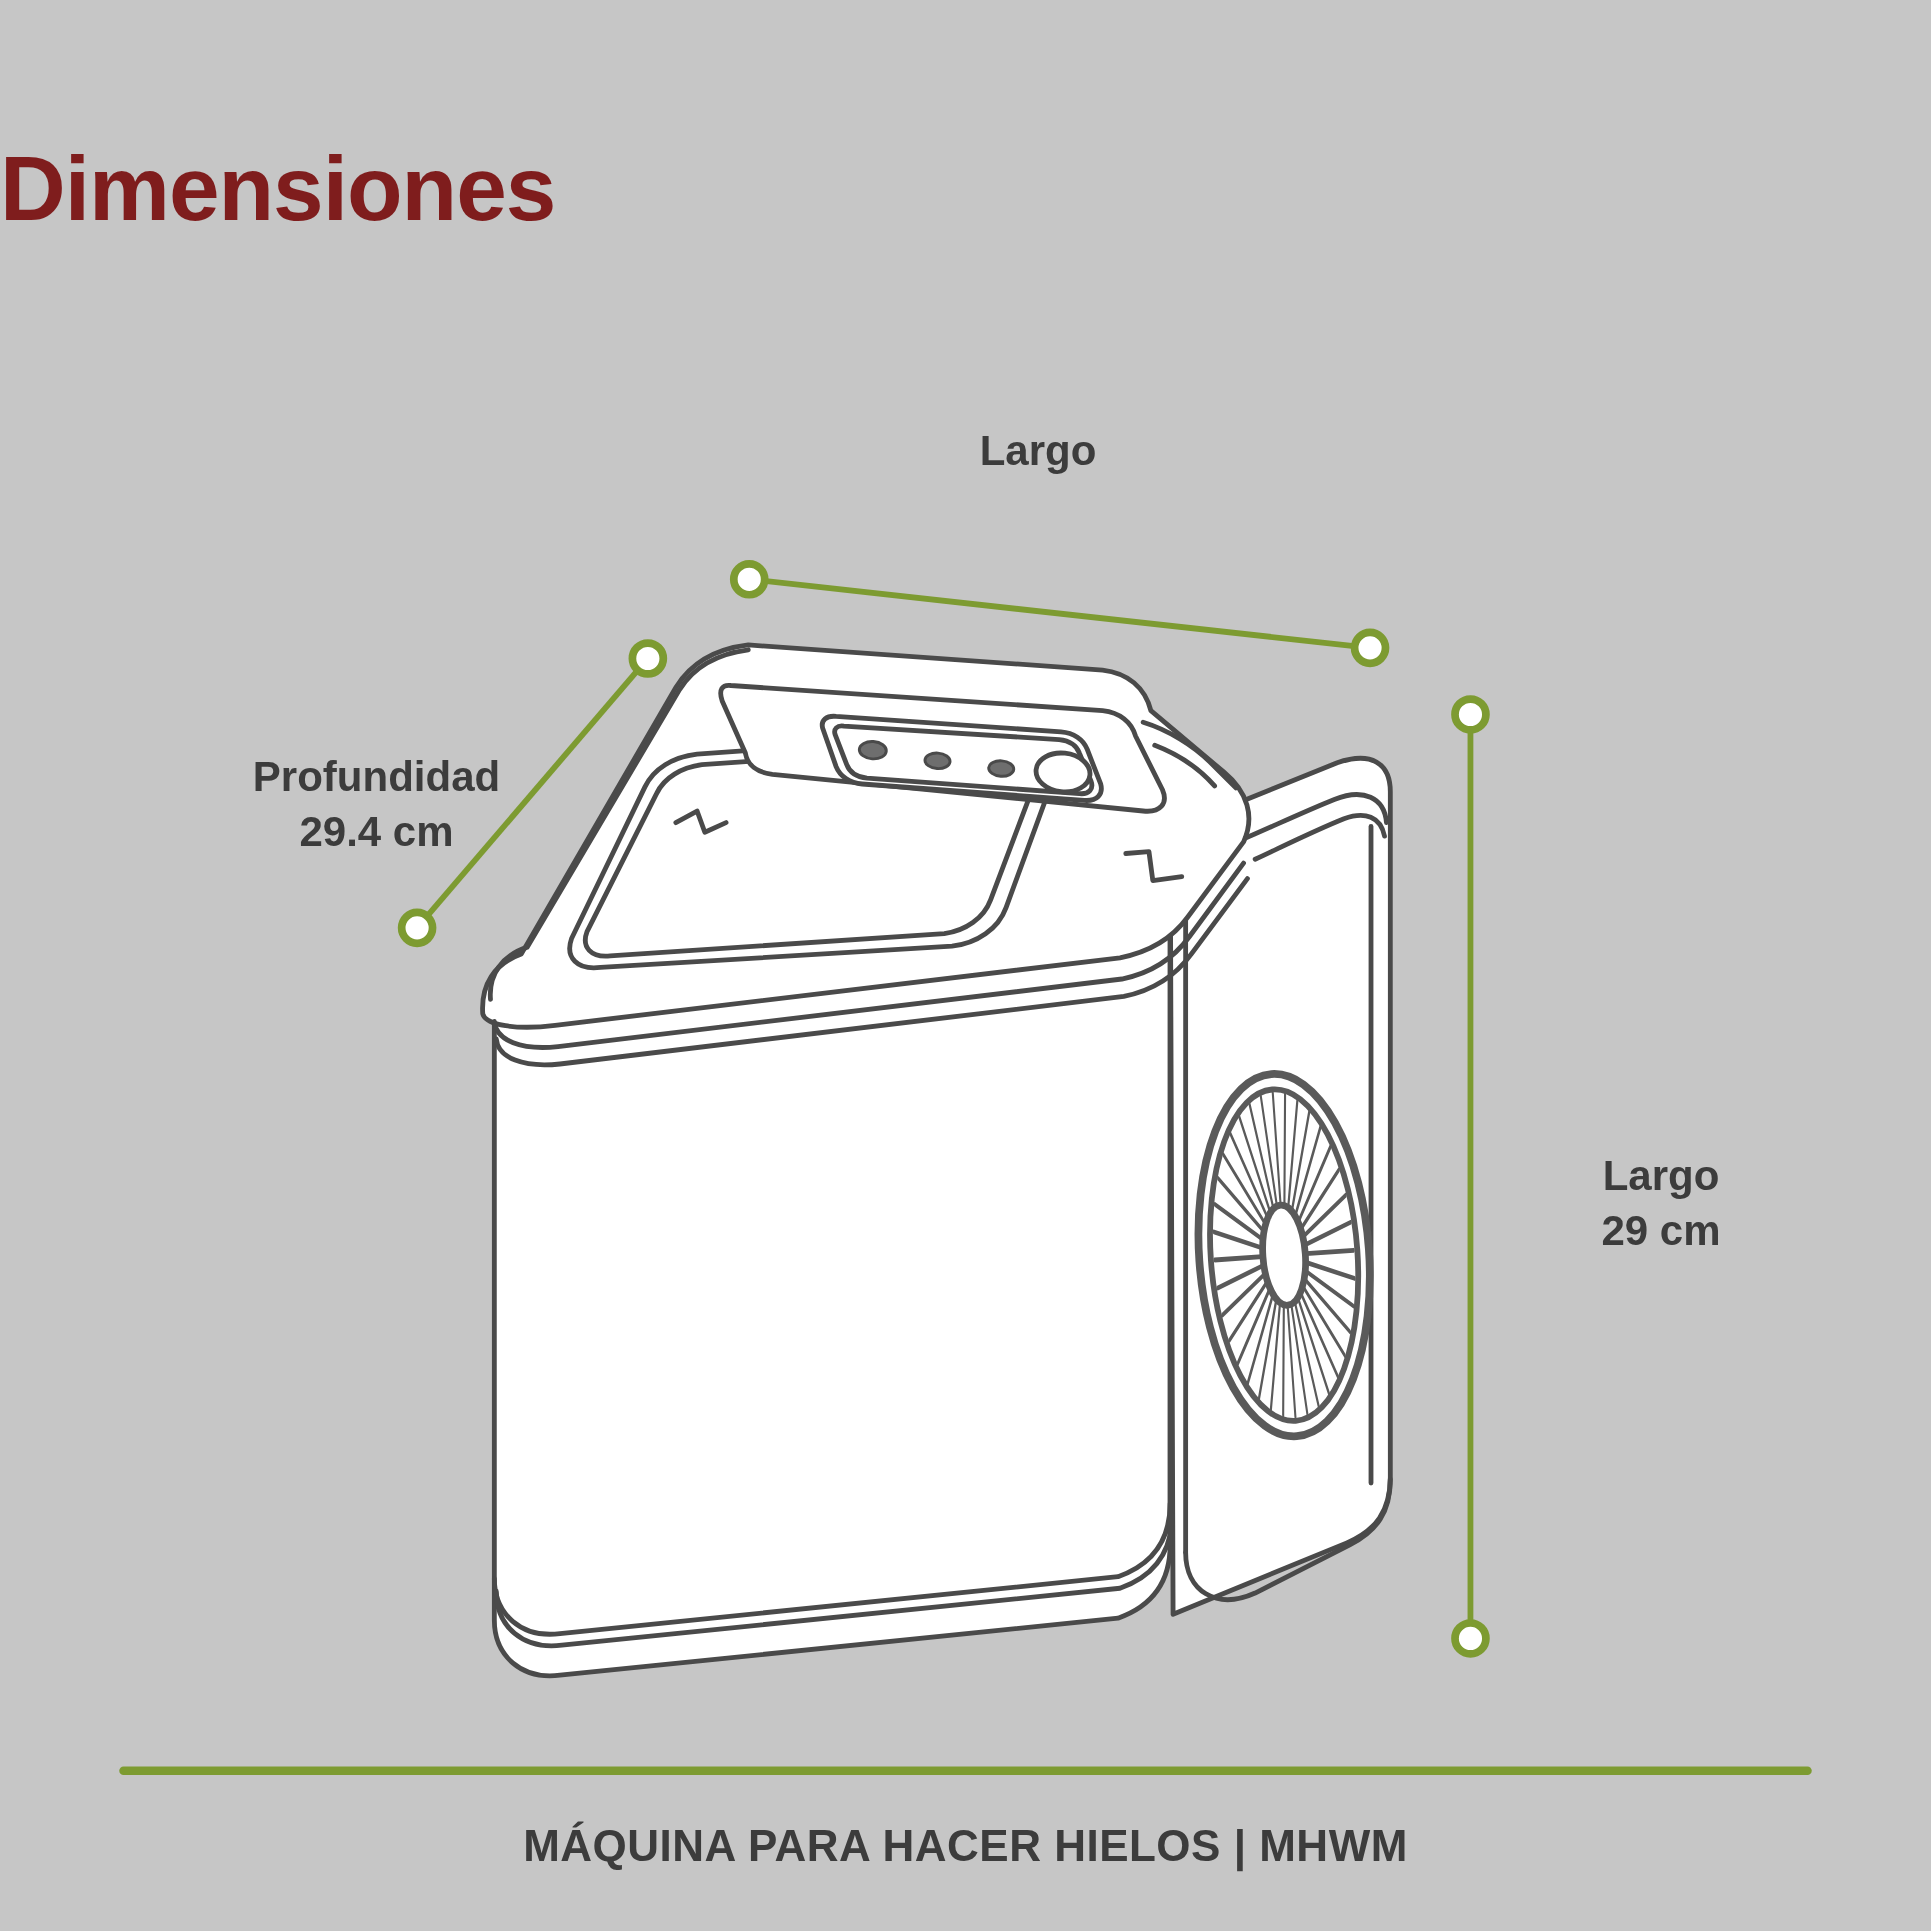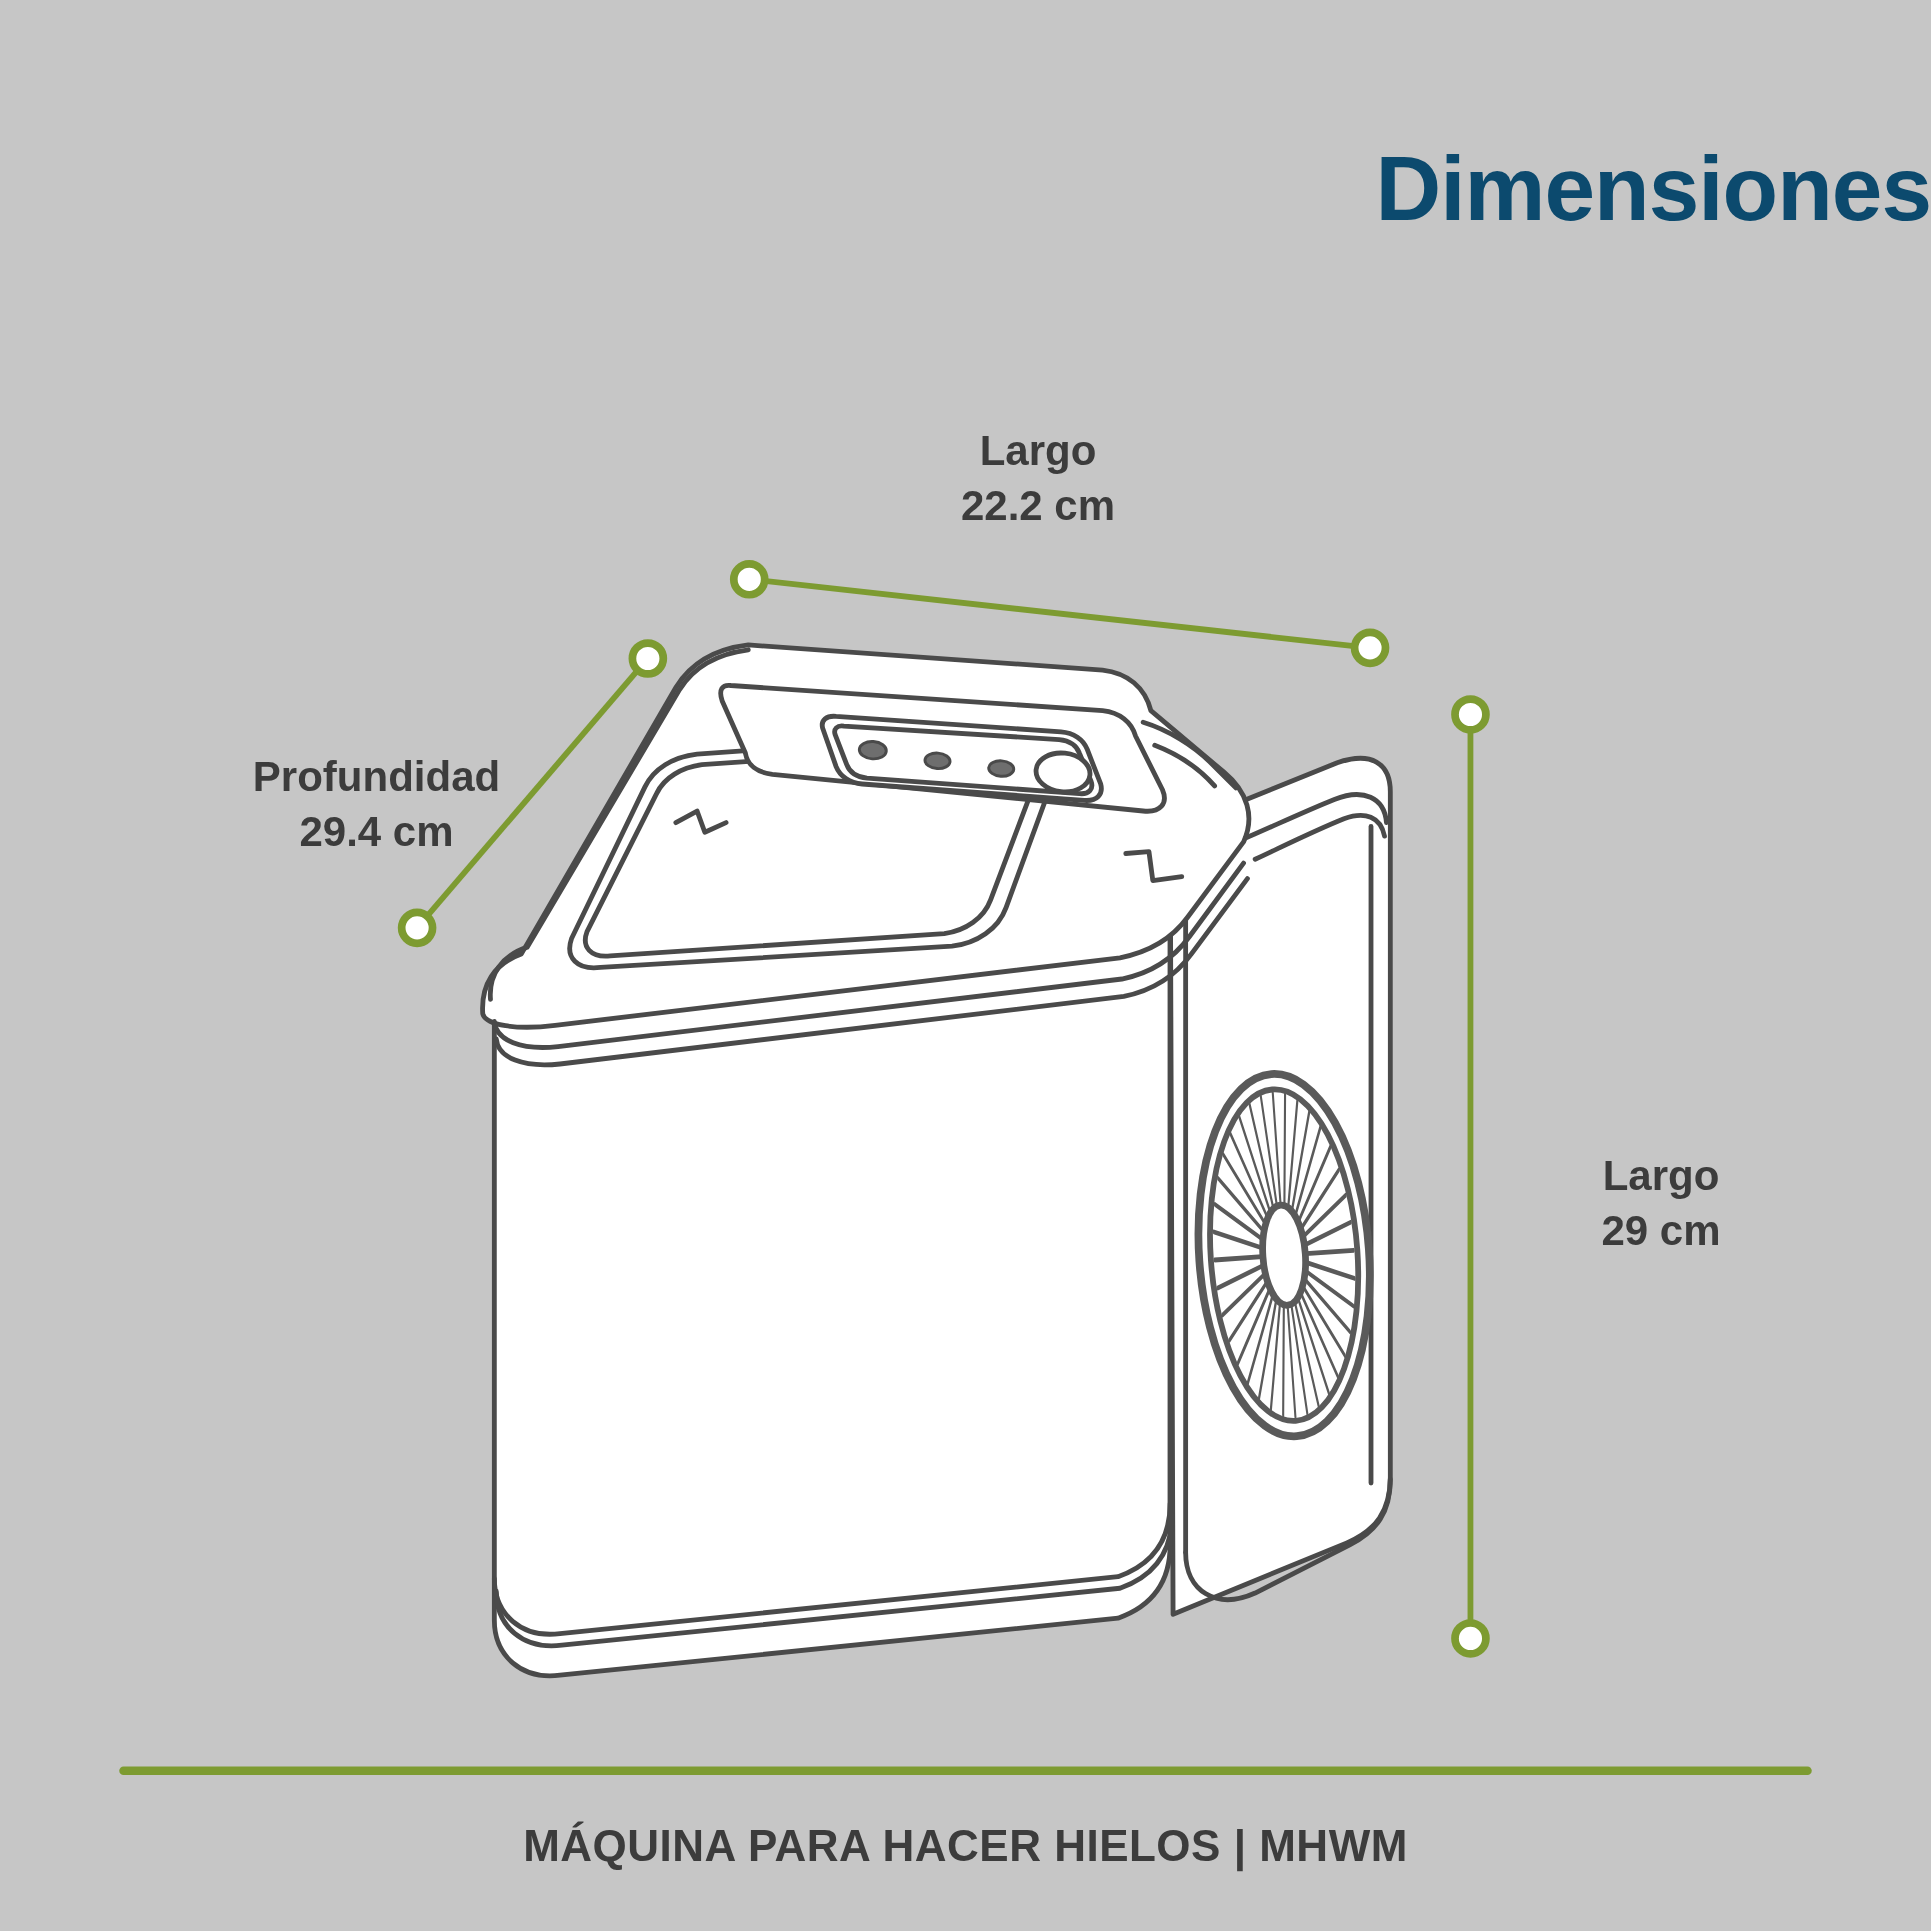--- a/index.html
+++ b/index.html
@@ -9,24 +9,24 @@
     background:#c6c6c6;
     font-family:"Liberation Sans","DejaVu Sans",sans-serif;
     overflow:hidden;
     position:relative;
   }
   #stage{position:absolute;inset:0;width:1931px;height:1931px;}
 
   .page-title{
     position:absolute;
     top:143px;left:0;width:1931px;
-    text-align:right;
+    text-align:left;
     font-size:91px;
     font-weight:700;
-    color:#0c4a6e;
+    color:#7f1d1d;
     letter-spacing:-1px;
     line-height:1;
   }
 
   .dim-label{
     position:absolute;
     color:#3c3c3c;
     font-size:42px;
     font-weight:700;
     line-height:1.30;
@@ -292,21 +292,20 @@
       <circle cx="432" cy="961" r="16"></circle>
       <circle cx="1523" cy="740" r="16"></circle>
       <circle cx="1523" cy="1697" r="16"></circle>
     </g>
 
     <line x1="128" y1="1834" x2="1872" y2="1834" stroke="#7d9b31" stroke-width="9" stroke-linecap="round"></line>
   </svg>
 
   <div class="dim-label" id="label-largo">
     <span class="dl-name">Largo</span>
-    <span class="dl-value">22.2 cm</span>
   </div>
 
   <div class="dim-label" id="label-prof">
     <span class="dl-name">Profundidad</span>
     <span class="dl-value">29.4 cm</span>
   </div>
 
   <div class="dim-label" id="label-alto">
     <span class="dl-name">Largo</span>
     <span class="dl-value">29 cm</span>

